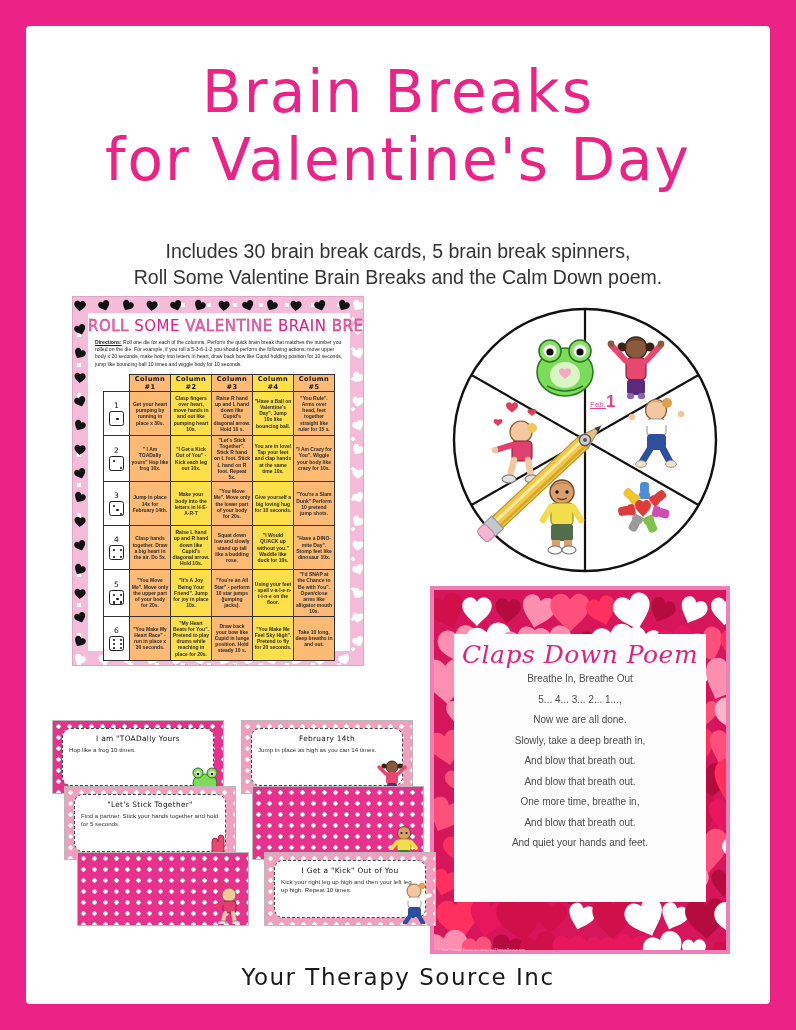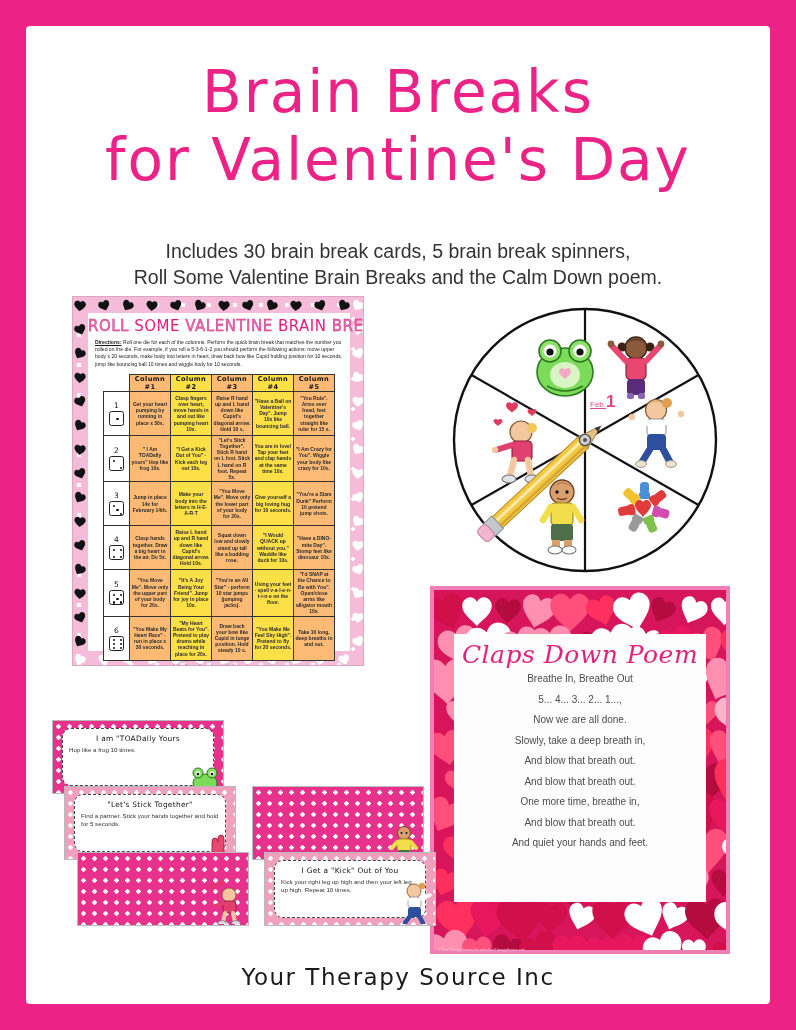--- a/index.html
+++ b/index.html
@@ -525,20 +525,36 @@
           <ellipse cx="15" cy="17" rx="12" ry="9" fill="#7ddb5a" stroke="#2b7a1f" stroke-width="1"></ellipse>
           <circle cx="8" cy="7" r="5" fill="#8ee06a" stroke="#2b7a1f" stroke-width="1"></circle>
           <circle cx="22" cy="7" r="5" fill="#8ee06a" stroke="#2b7a1f" stroke-width="1"></circle>
           <circle cx="8" cy="7.5" r="2.3" fill="#fff"></circle>
             <circle cx="22" cy="7.5" r="2.3" fill="#fff"></circle>
           <circle cx="8" cy="8" r="1.3" fill="#111"></circle>
             <circle cx="22" cy="8" r="1.3" fill="#111"></circle>
         </svg>
       </div>
 
+      <div class="card dots-light" style="left:195px; top:4px; z-index:1;">
+        <div class="plate">
+          <div class="ctitle">February 14th</div>
+          <div class="cbody">Jump in place as high as you can 14 times.</div>
+        </div>
+        <svg class="clip" width="34" height="34">
+          <circle cx="17" cy="9" r="6" fill="#8b5a3c" stroke="#3a2316" stroke-width="0.9"></circle>
+          <path d="M11,7 Q17,0 23,7 Q20,4 17,4 Q14,4 11,7 Z" fill="#3a2316"></path>
+          <circle cx="9" cy="8" r="2.6" fill="#3a2316"></circle>
+            <circle cx="25" cy="8" r="2.6" fill="#3a2316"></circle>
+          <rect x="11" y="14" width="12" height="12" rx="3" fill="#e8476f"></rect>
+          <path d="M11,16 L4,9" stroke="#e8476f" stroke-width="3.5" stroke-linecap="round"></path>
+          <path d="M23,16 L30,9" stroke="#e8476f" stroke-width="3.5" stroke-linecap="round"></path>
+          <rect x="12" y="25" width="10" height="8" rx="2" fill="#5b2a7a"></rect>
+        </svg>
+      </div>
 
       <div class="card dots-light" style="left:18px; top:70px; z-index:2;">
         <div class="plate">
           <div class="ctitle">"Let's Stick Together"</div>
           <div class="cbody">Find a partner.  Stick your hands together and hold for 5 seconds.</div>
         </div>
         <svg class="clip" width="26" height="26">
           <path d="M6,22 L6,10 q0,-4 3,-4 t3,4 l0,-3 q0,-4 3,-4 t3,4 l0,13 z" fill="#e8476f" stroke="#9c2040" stroke-width="0.9"></path>
         </svg>
       </div>

